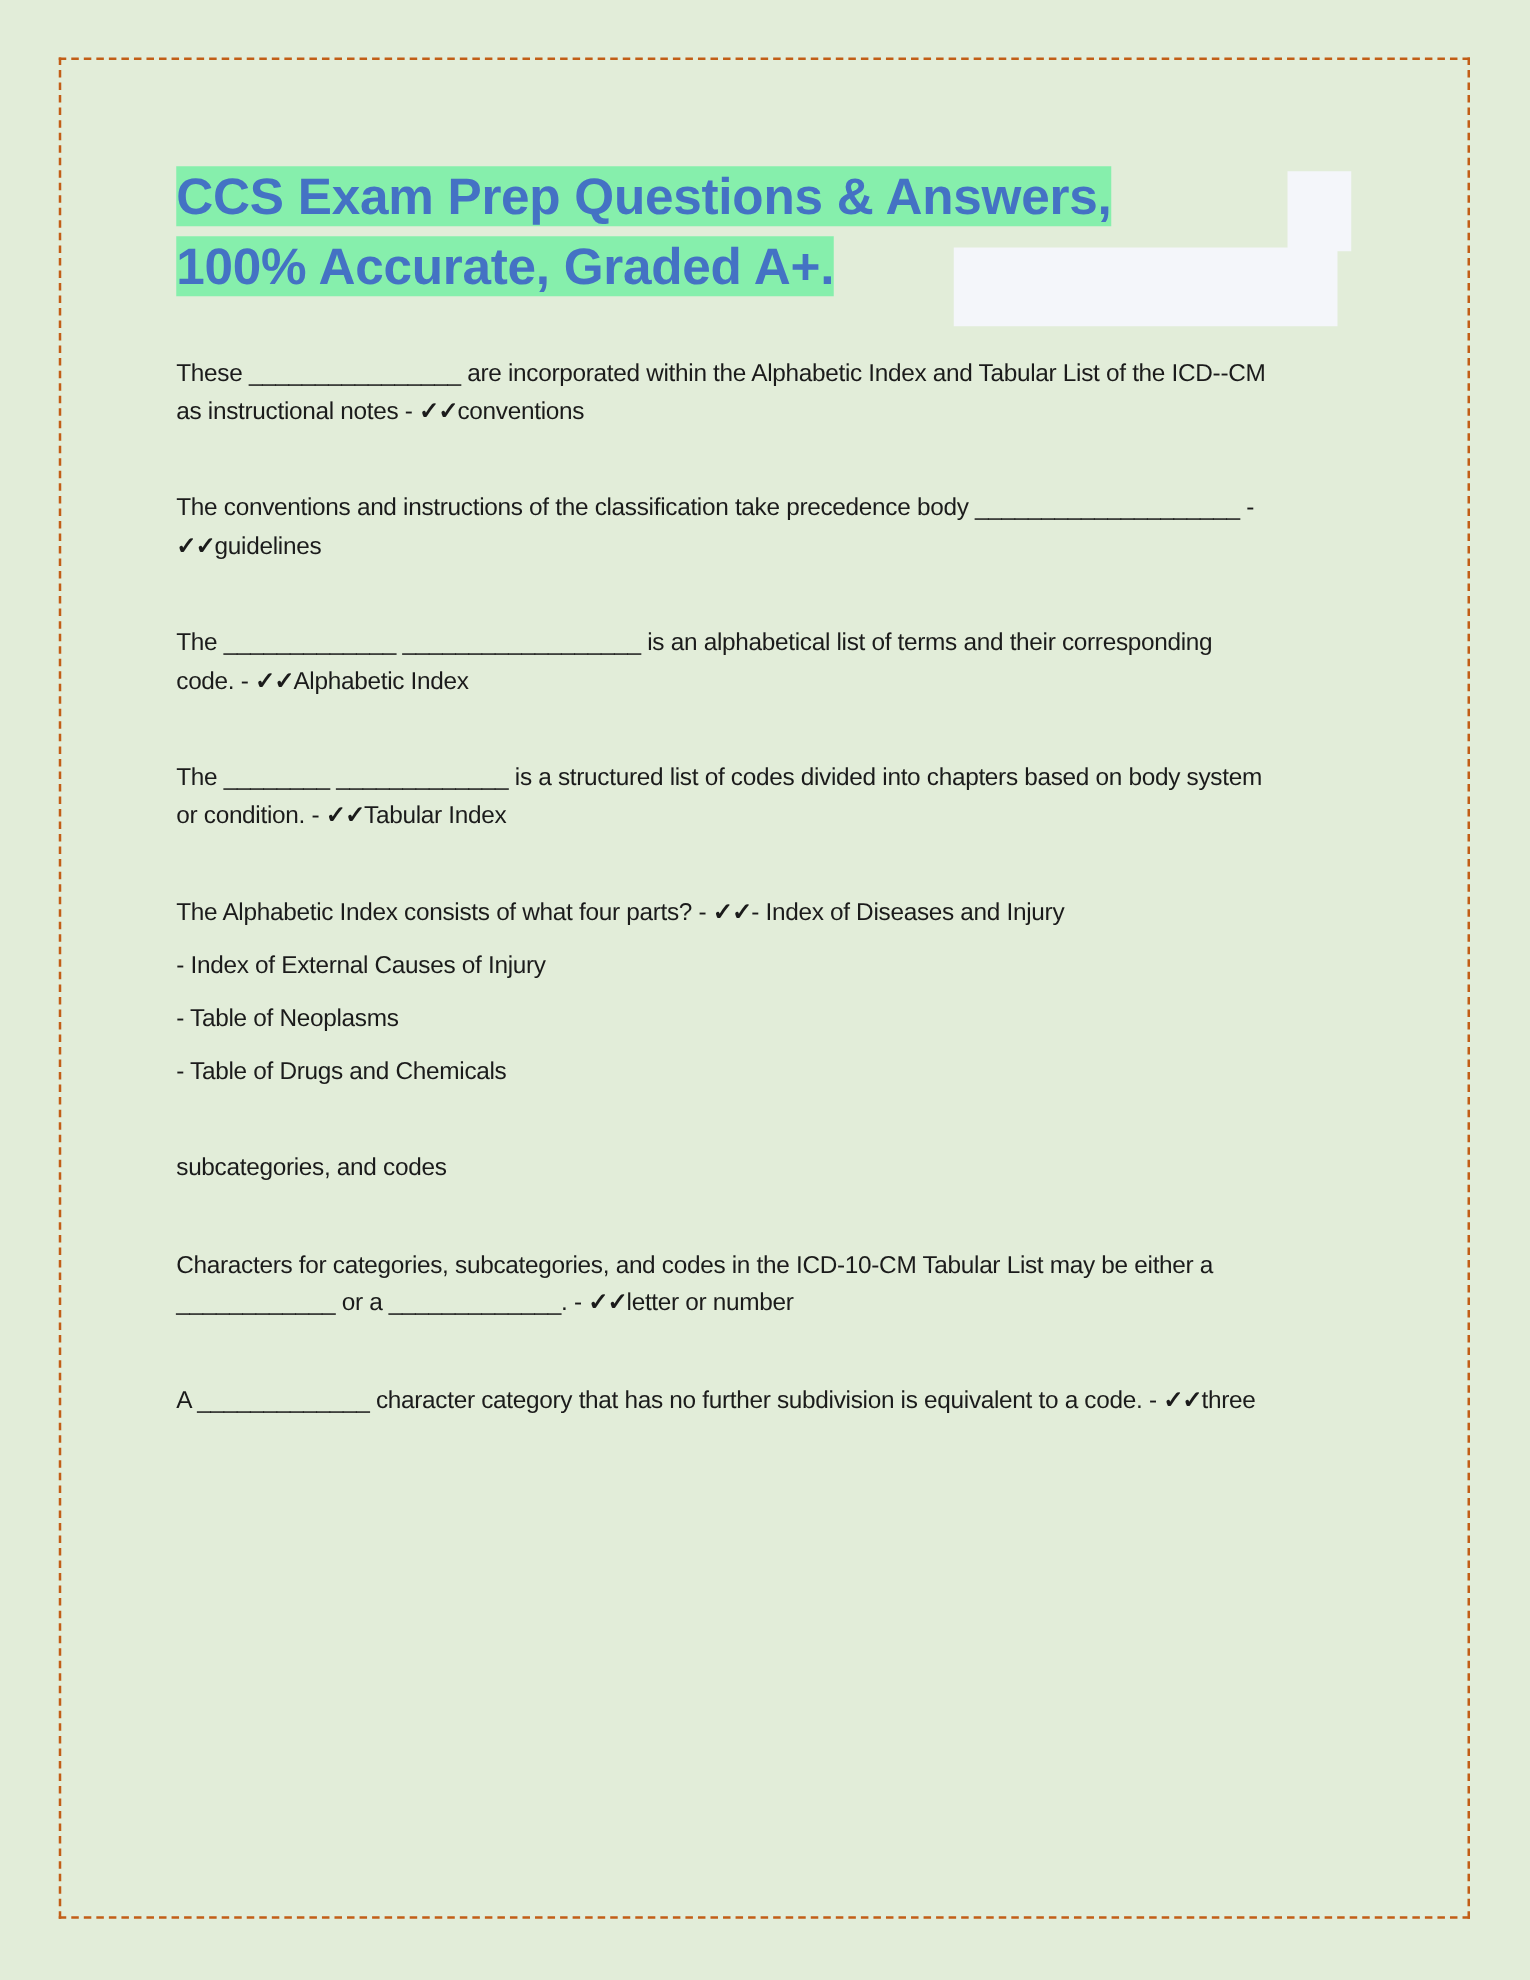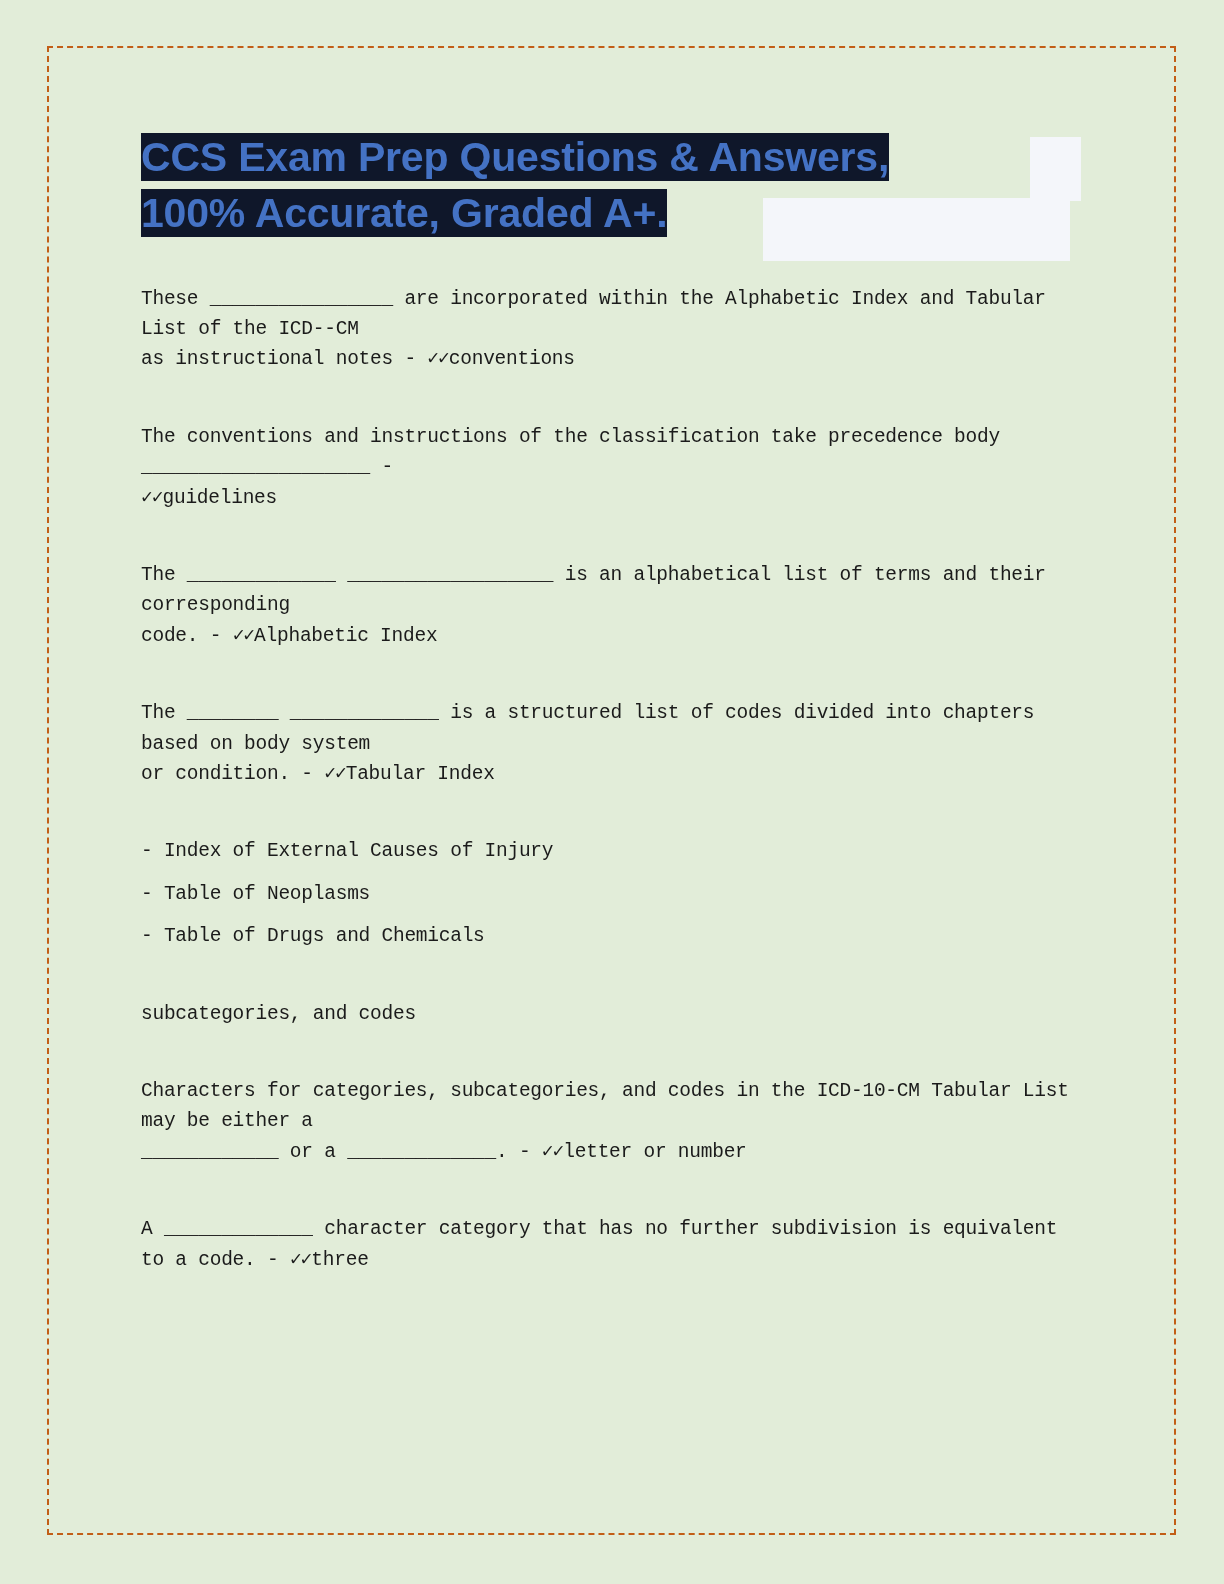--- a/index.html
+++ b/index.html
@@ -68,39 +68,39 @@
     margin: 0;
     font-family: "Liberation Sans", sans-serif;
     font-size: 41px;
     font-weight: bold;
     line-height: 1.36;
     color: #4472c4;
     letter-spacing: -0.2px;
     z-index: 2;
   }
   .doc-title .hl {
-    background: #0f172a;
+    background: #86efac;
     padding: 1px 0;
     box-decoration-break: clone;
     -webkit-box-decoration-break: clone;
   }
 
   
   .qa-list {
     margin: 0;
     padding: 0;
     list-style: none;
   }
   .qa-item {
     margin: 0 0 47px 0;
   }
   .qa-item:last-child { margin-bottom: 0; }
 
   .qa-line {
-    font-family: Liberation Mono, monospace;
+    font-family: Liberation Sans, sans-serif;
     font-size: 19.5px;
     line-height: 1.56;
     color: #1b1b1b;
     letter-spacing: -0.25px;
     margin: 0;
     word-spacing: 0px;
   }
   .qa-sub {
     margin-top: 12px;
   }
@@ -140,20 +140,21 @@
         <p class="qa-line">The _____________ __________________ is an alphabetical list of terms and their corresponding</p>
         <p class="qa-line"><span>code. - </span><span class="check">✓✓</span><span>Alphabetic Index</span></p>
       </li>
 
       <li class="qa-item">
         <p class="qa-line">The ________ _____________ is a structured list of codes divided into chapters based on body system</p>
         <p class="qa-line"><span>or condition. - </span><span class="check">✓✓</span><span>Tabular Index</span></p>
       </li>
 
       <li class="qa-item">
+        <p class="qa-line"><span>The Alphabetic Index consists of what four parts? - </span><span class="check">✓✓</span><span>- Index of Diseases and Injury</span></p>
         <p class="qa-line qa-sub">- Index of External Causes of Injury</p>
         <p class="qa-line qa-sub">- Table of Neoplasms</p>
         <p class="qa-line qa-sub">- Table of Drugs and Chemicals</p>
       </li>
 
       <li class="qa-item">
         <p class="qa-line">subcategories, and codes</p>
       </li>
 
       <li class="qa-item">

